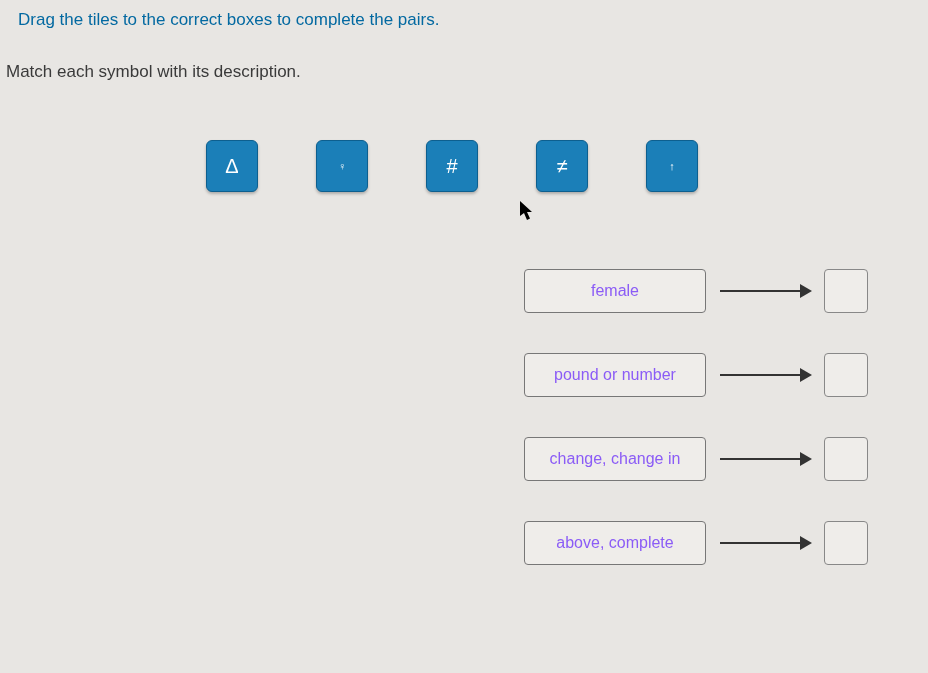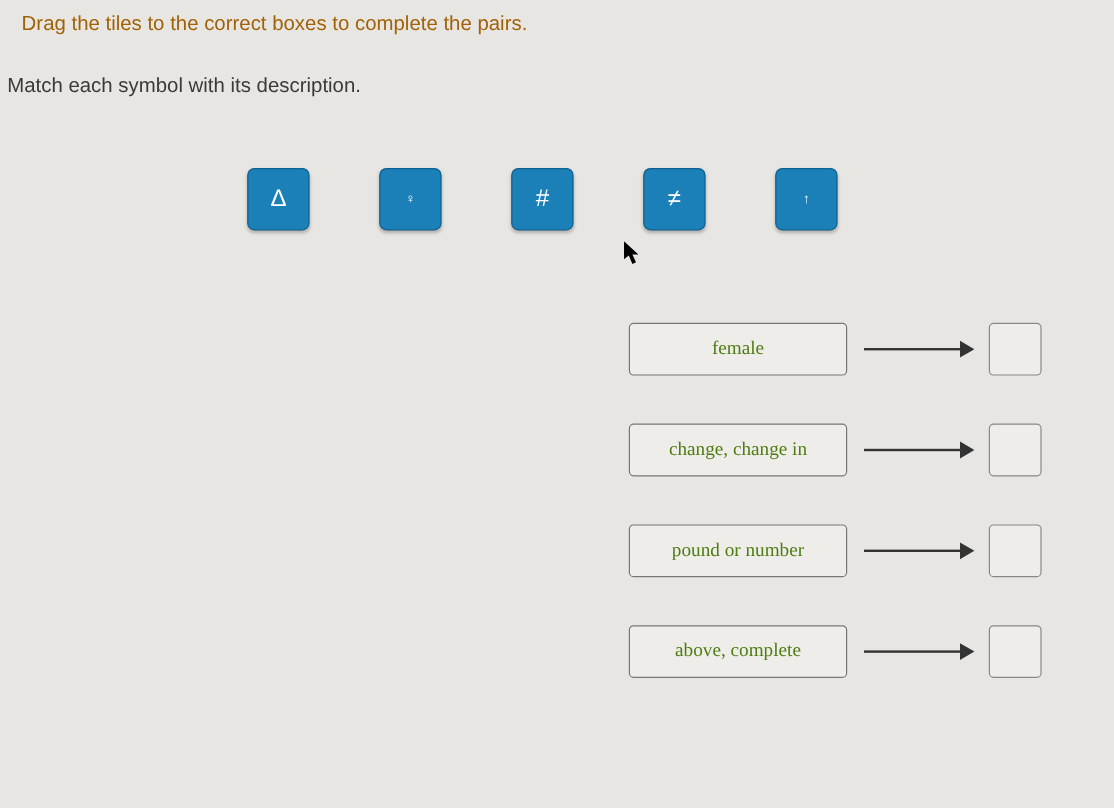--- a/index.html
+++ b/index.html
@@ -14,21 +14,21 @@
       font-family: Arial, Helvetica, sans-serif;
       color: #333;
       position: relative;
       overflow: hidden;
     }
     .instruction-primary {
       position: absolute;
       top: 10px;
       left: 18px;
       font-size: 17px;
-      color: #a16207;
+      color: #0369a1;
     }
     .instruction-secondary {
       position: absolute;
       top: 62px;
       left: 6px;
       font-size: 17px;
       color: #3a3a3a;
       text-align: right;
     }
     .tiles-row {
@@ -76,22 +76,21 @@
     .desc-box {
       width: 182px;
       height: 44px;
       border: 1px solid #777;
       border-radius: 4px;
       background: #efedea;
       display: flex;
       align-items: center;
       justify-content: center;
       font-size: 16px;
-      color: #4d7c0f;
-      font-family: Liberation Serif, serif;
+      color: #8b5cf6;
     }
     .arrow-wrap {
       width: 118px;
       display: flex;
       align-items: center;
       justify-content: center;
     }
     .arrow-line {
       width: 90px;
       height: 2px;
@@ -145,29 +144,29 @@
 
   <div class="pair-row">
     <div class="desc-box">female</div>
     <div class="arrow-wrap">
         <div class="arrow-line"></div>
       </div>
     <div class="drop-box"></div>
   </div>
 
   <div class="pair-row">
-    <div class="desc-box">change, change in</div>
+    <div class="desc-box">pound or number</div>
     <div class="arrow-wrap">
         <div class="arrow-line"></div>
       </div>
     <div class="drop-box"></div>
   </div>
 
   <div class="pair-row">
-    <div class="desc-box">pound or number</div>
+    <div class="desc-box">change, change in</div>
     <div class="arrow-wrap">
         <div class="arrow-line"></div>
       </div>
     <div class="drop-box"></div>
   </div>
 
   <div class="pair-row">
     <div class="desc-box">above, complete</div>
     <div class="arrow-wrap">
         <div class="arrow-line"></div>

